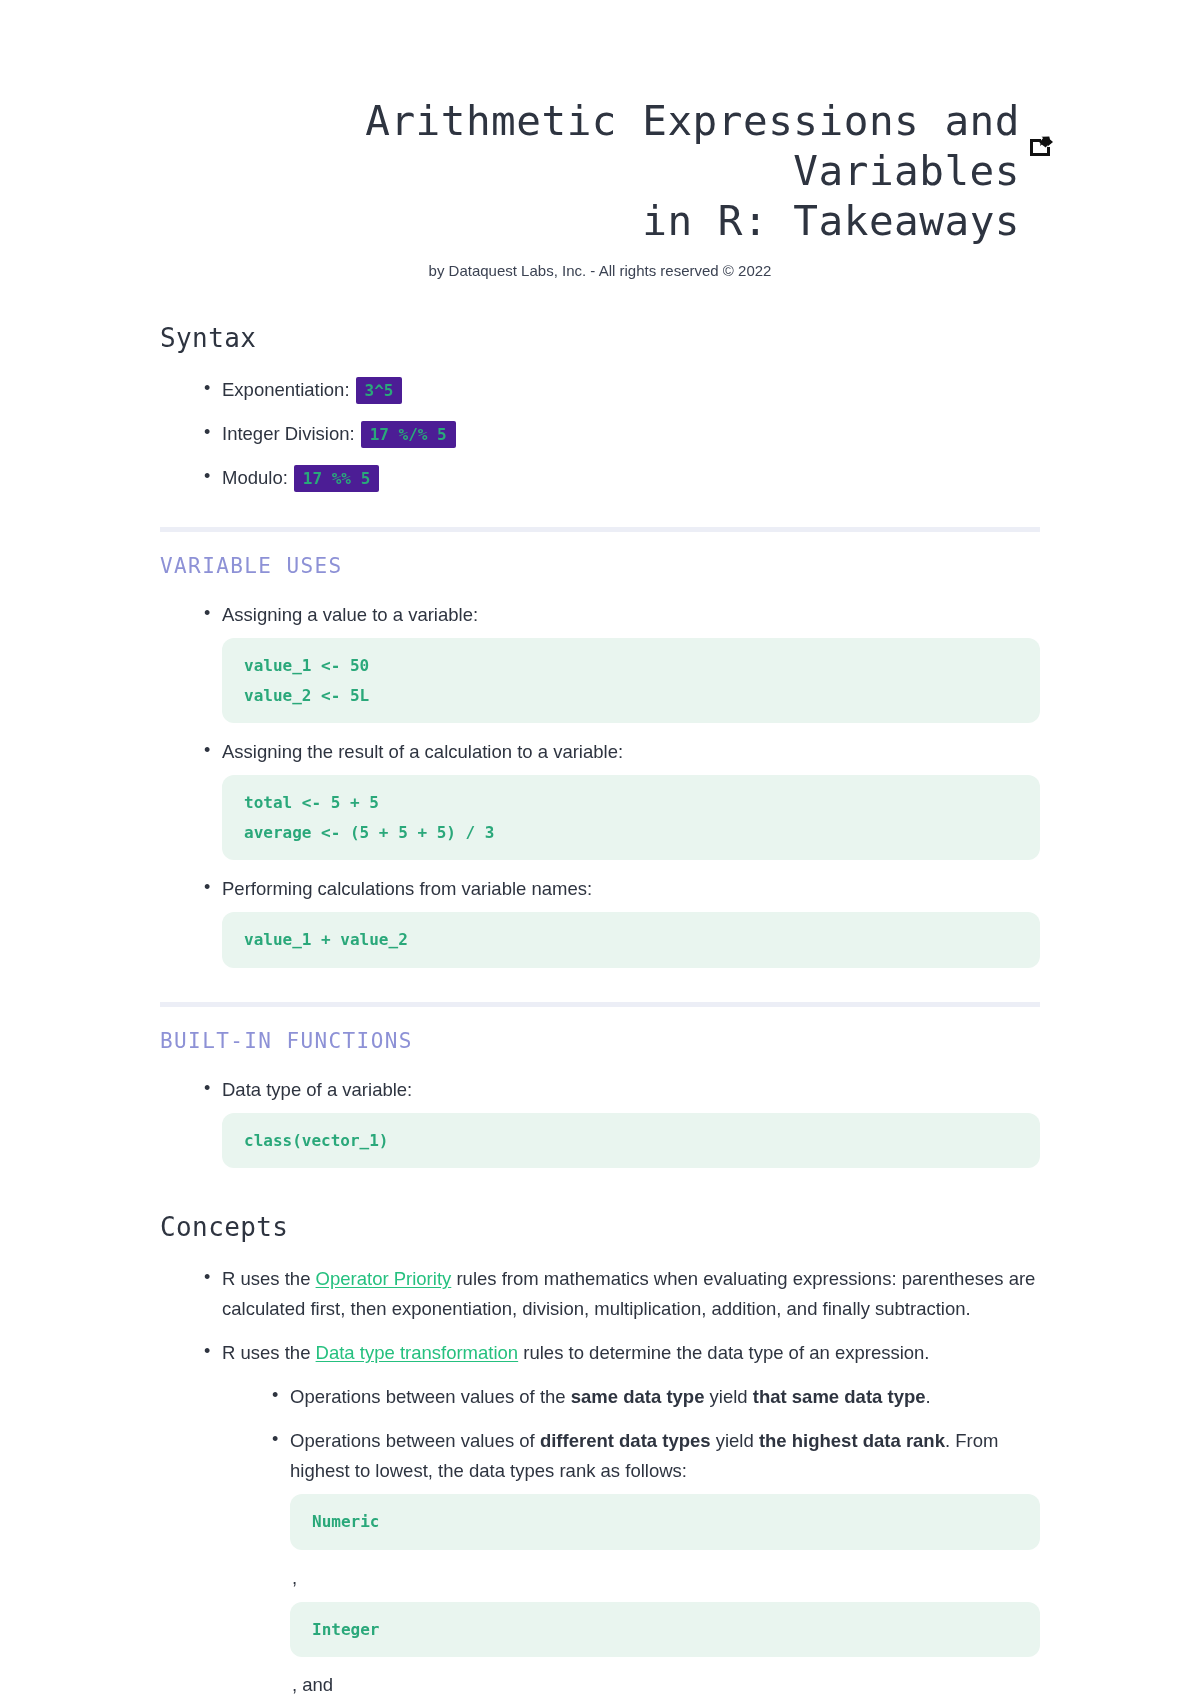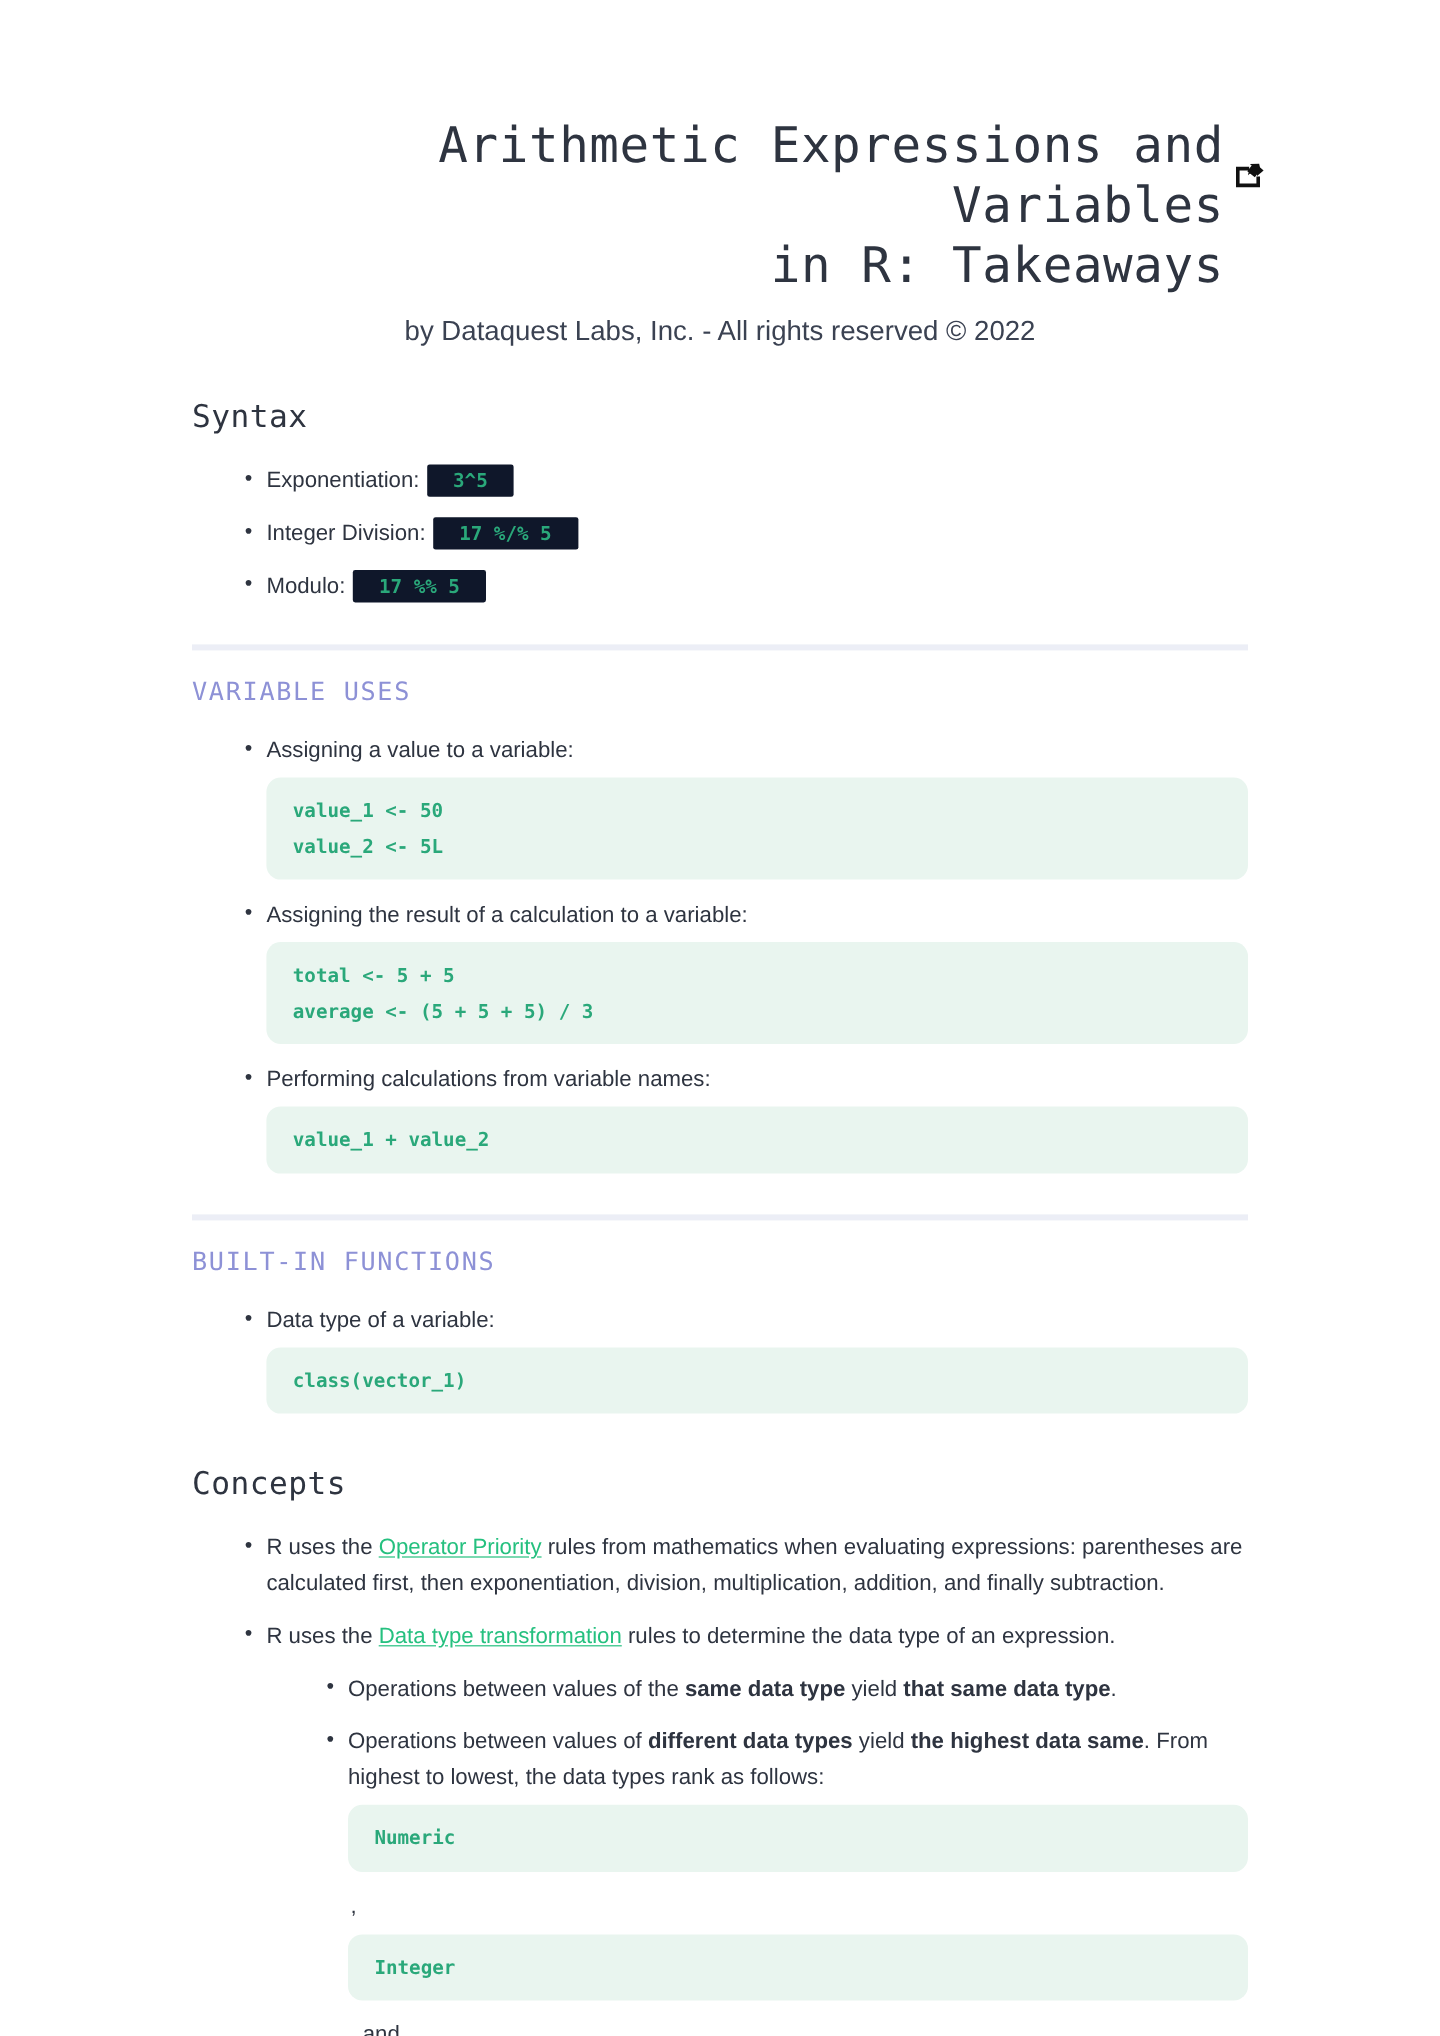--- a/index.html
+++ b/index.html
@@ -40,21 +40,21 @@
     font-weight: 400;
     letter-spacing: 0.5px;
     color: #2e3440;
     margin: 0 auto;
     max-width: 840px;
     text-align: right;
     white-space: pre-line;
   }
   .doc-subtitle {
     font-family: "Liberation Sans", sans-serif;
-    font-size: 23px;
+    font-size: 15px;
     color: #3b4252;
     margin-top: 16px;
     text-align: center;
     font-weight: 400;
   }
   .share-btn {
     position: absolute;
     right: -16px;
     top: 34px;
     width: 30px;
@@ -121,22 +121,22 @@
     margin-top: 14px;
   }
   .li-text { display: inline; }
 
   
   code.inline-code {
     font-family: "DejaVu Sans Mono", "Liberation Mono", monospace;
     font-size: 16px;
     font-weight: 700;
     color: #2aa87a;
-    background: #0f172a;
-    padding: 4px 22px;
+    background: #4c1d95;
+    padding: 4px 9px;
     border-radius: 2px;
     margin-left: 6px;
     white-space: pre;
     margin-top: 12px;
   }
   pre.code-block {
     font-family: "DejaVu Sans Mono", "Liberation Mono", monospace;
     font-size: 16px;
     font-weight: 700;
     color: #2aa87a;
@@ -233,21 +233,21 @@
 
       <li>
         <span class="li-text">R uses the </span><a class="doc-link" href="#">Data type transformation</a><span class="li-text"> rules to determine the data type of an expression.</span>
 
         <ul class="bullets">
           <li>
             <span class="li-text">Operations between values of the </span><span class="li-text bold">same data type</span><span class="li-text"> yield </span><span class="li-text bold">that same data type</span><span class="li-text">.</span>
           </li>
 
           <li>
-            <span class="li-text">Operations between values of </span><span class="li-text bold">different data types</span><span class="li-text"> yield </span><span class="li-text bold">the highest data same</span><span class="li-text">. From highest to lowest, the data types rank as follows:</span>
+            <span class="li-text">Operations between values of </span><span class="li-text bold">different data types</span><span class="li-text"> yield </span><span class="li-text bold">the highest data rank</span><span class="li-text">. From highest to lowest, the data types rank as follows:</span>
 
             <pre class="code-block">Numeric</pre>
             <p class="typerank-line">,</p>
             <pre class="code-block">Integer</pre>
             <p class="typerank-line">, and</p>
             
             
           </li>
         </ul>
       </li>

